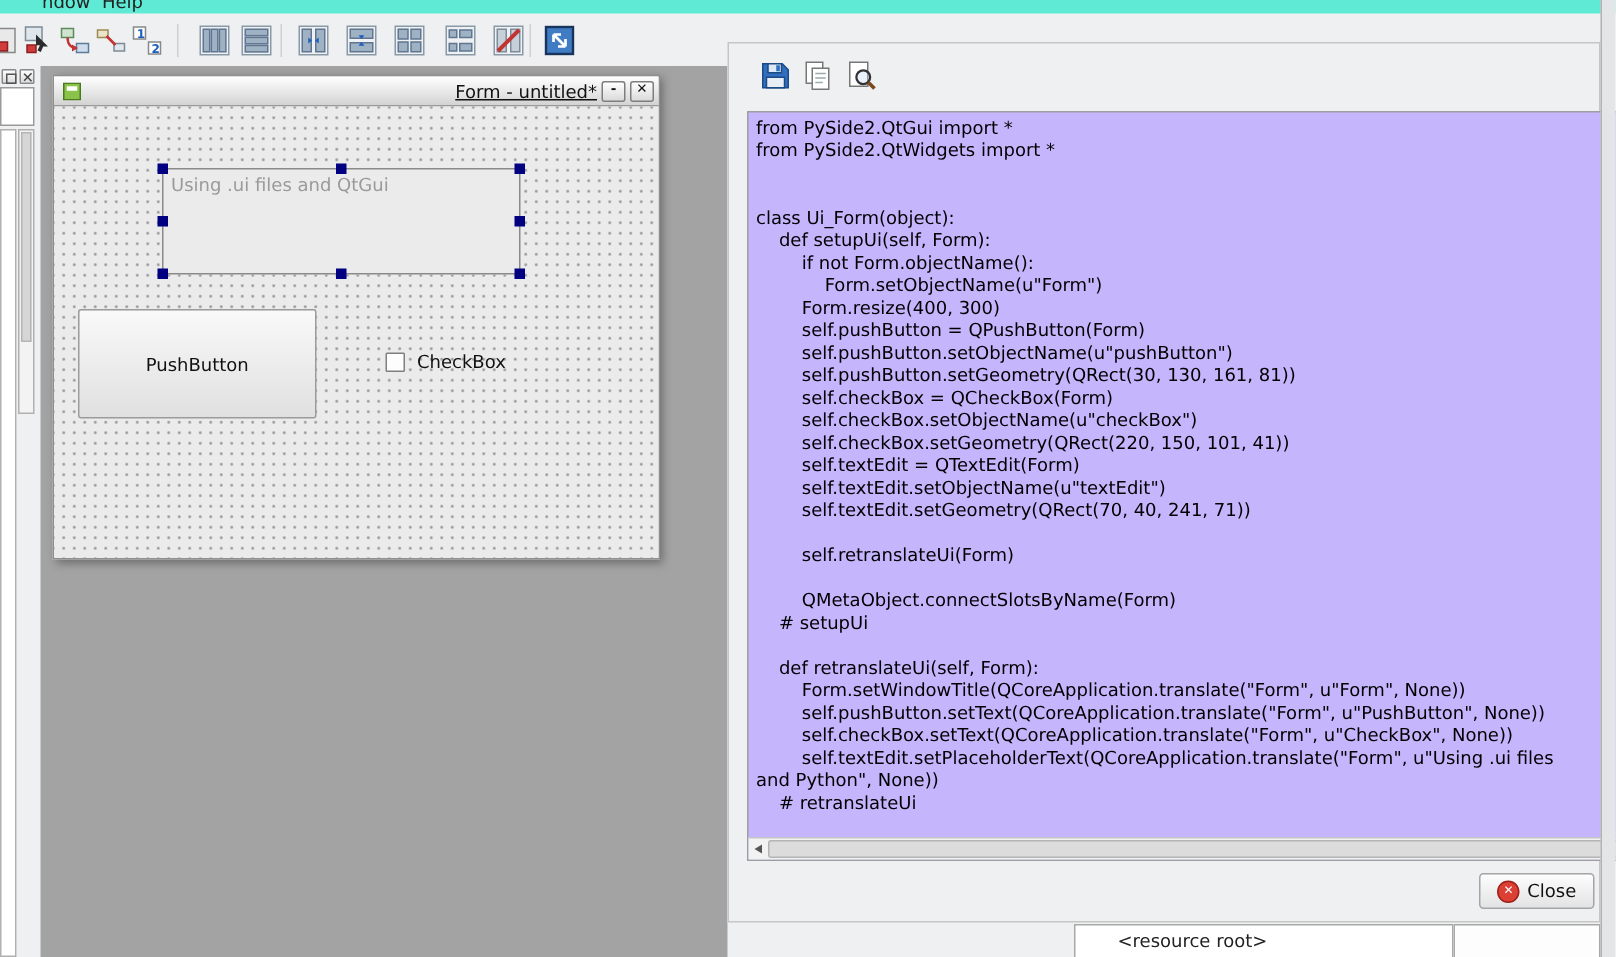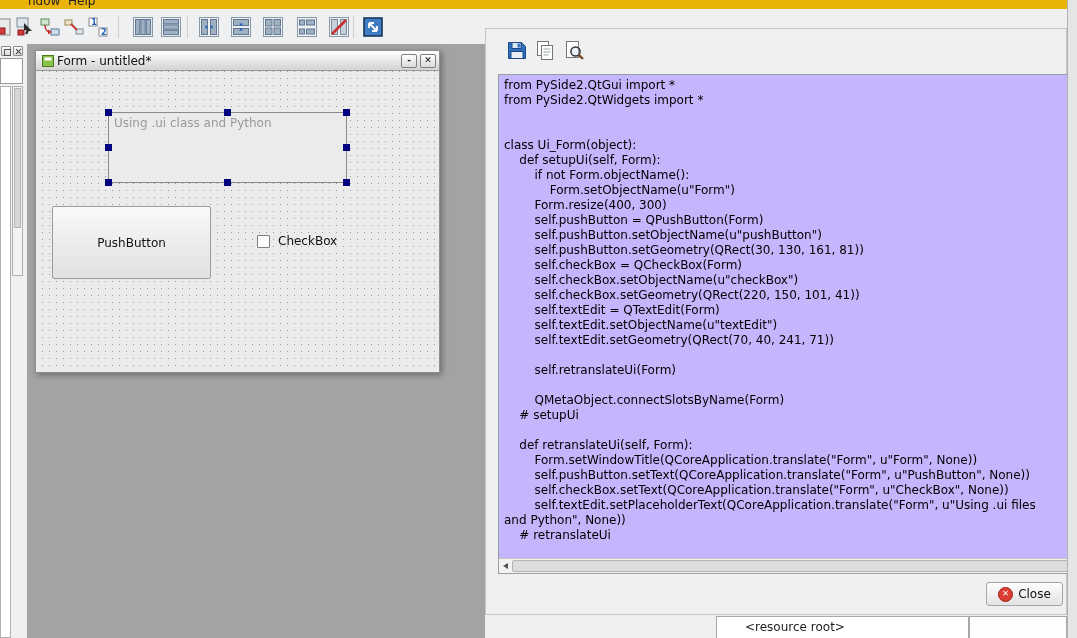--- a/index.html
+++ b/index.html
@@ -5,21 +5,21 @@
   * { box-sizing: border-box; margin: 0; padding: 0; }
   html,body { width:1077px; height:638px; }
   #root {
     position: relative; width: 1077px; height: 638px;
     background: #eff0f1; overflow: hidden;
     font-family: "DejaVu Sans", "Liberation Sans", sans-serif;
     font-size: 12px; color: #1a1a1a;
   }
 
   
-  .menubar { position:absolute; top:0; left:0; width:100%; height:9px; overflow:hidden; background:#eab308;padding-left:25px; }
+  .menubar { position:absolute; top:0; left:0; width:100%; height:9px; overflow:hidden; background:#5eead4;padding-left:25px; }
   .menubar span { position:absolute; top:-6px; font-size:12px; color:#222; }
   .menu-window { left:28px; }
   .menu-help { left:68px; }
 
   
   .toolbar { position:absolute; top:10px; left:0; width:485px; height:34px; }
   .tool-btn { position:absolute; top:4px; width:24px; height:26px; display:flex; align-items:center; justify-content:center; border-radius:2px; }
   .tool-sep { position:absolute; top:6px; width:1px; height:22px; background:#cfcfcf; }
 
   
@@ -36,21 +36,21 @@
   .dock-scroll { position:absolute; left:12px; top:42px; width:11px; height:190px; background:#f3f3f3; border:1px solid #b0b0b0; }
   .dock-scroll .thumb { position:absolute; left:1px; right:1px; top:1px; height:140px; background:#d6d6d6; border:1px solid #b5b5b5; }
 
   
   .mdi { position:absolute; left:27px; top:44px; width:458px; height:594px; background:#a3a3a3; }
 
   
   .form-window { position:absolute; left:8px; top:6px; width:405px; height:323px; background:#ebebeb; border:1px solid #8f8f8f; box-shadow:2px 2px 6px rgba(0,0,0,.35); }
   .form-titlebar { height:20px; background:linear-gradient(#ffffff,#d3d3d3); border-bottom:1px solid #9a9a9a; display:flex; align-items:center; padding:0 3px; }
   .form-icon { width:12px; height:12px; margin:0 3px; flex:0 0 auto; }
-  .form-title { flex:1; text-align:left; font-size:12px; color:#111; }
+  .form-title { flex:1; text-align:right; font-size:12px; color:#111;text-decoration:underline; }
   .tb-btn { width:16px; height:14px; margin-left:3px; border:1px solid #7e7e7e; border-radius:2px; background:linear-gradient(#fefefe,#dadada); font-size:9px; font-weight:bold; color:#111; display:flex; align-items:center; justify-content:center; line-height:1; }
   .form-body { position:absolute; left:0; top:20px; right:0; bottom:0;
     background-color:#ebebeb;
     background-image: radial-gradient(circle, #9c9c9c 0.8px, transparent 1px);
     background-size: 7px 7px; background-position: 3px 4px; }
 
   .textedit { position:absolute; left:72px; top:41px; width:239px; height:71px; background:#ebebeb; border:1px solid #8a8a8a; }
   .placeholder { position:absolute; left:5px; top:3px; color:#9a9a9a; font-size:12px; }
   .handle { position:absolute; width:7px; height:7px; background:#000080; }
   .h-nw{left:-4px;top:-4px} .h-n{left:calc(50% - 3.5px);top:-4px} .h-ne{right:-4px;top:-4px}
@@ -221,21 +221,21 @@
         <svg class="form-icon" viewBox="0 0 12 12">
           <rect x="0.5" y="0.5" width="11" height="11" fill="#8bc34a" stroke="#4a7a1e"></rect>
           <rect x="2.5" y="2.5" width="7" height="3" fill="#ffffff"></rect>
         </svg>
         <span class="form-title">Form - untitled*</span>
         <span class="tb-btn">-</span>
         <span class="tb-btn">✕</span>
       </div>
       <div class="form-body">
         <div class="textedit">
-          <span class="placeholder">Using .ui class and Python</span>
+          <span class="placeholder">Using .ui files and QtGui</span>
           <span class="handle h-nw"></span>
           <span class="handle h-n"></span>
           <span class="handle h-ne"></span>
           <span class="handle h-w"></span>
           <span class="handle h-e"></span>
           <span class="handle h-sw"></span>
           <span class="handle h-s"></span>
           <span class="handle h-se"></span>
         </div>
         <div class="pushbutton">PushButton</div>

